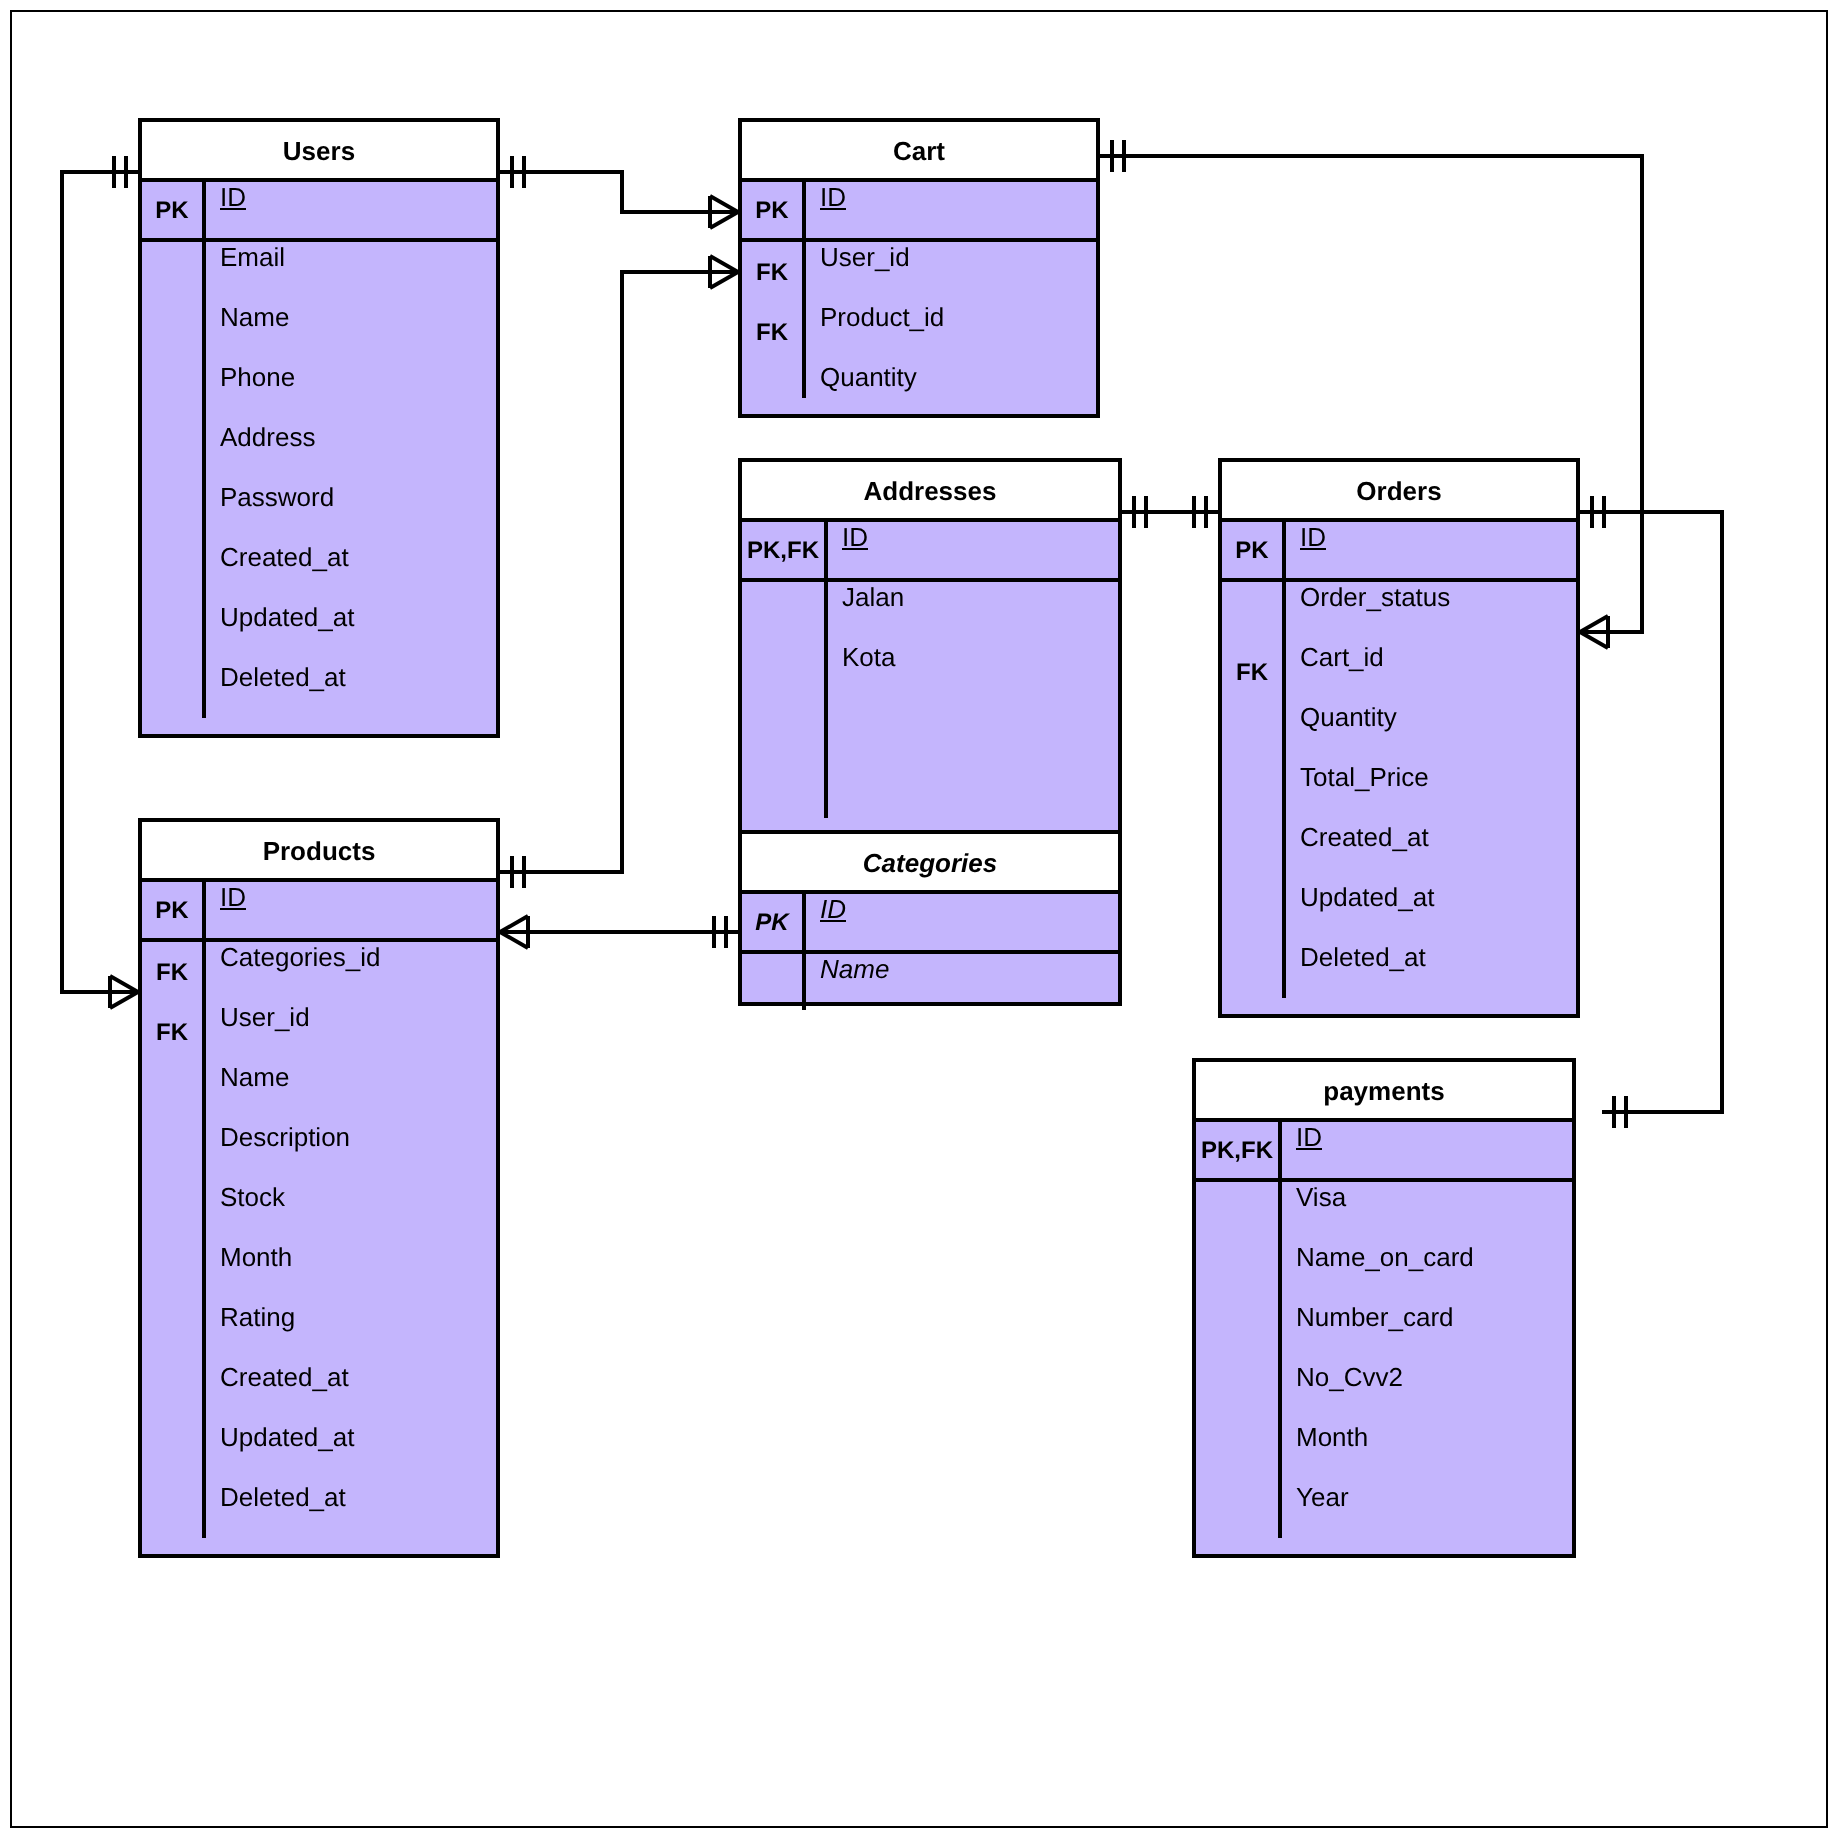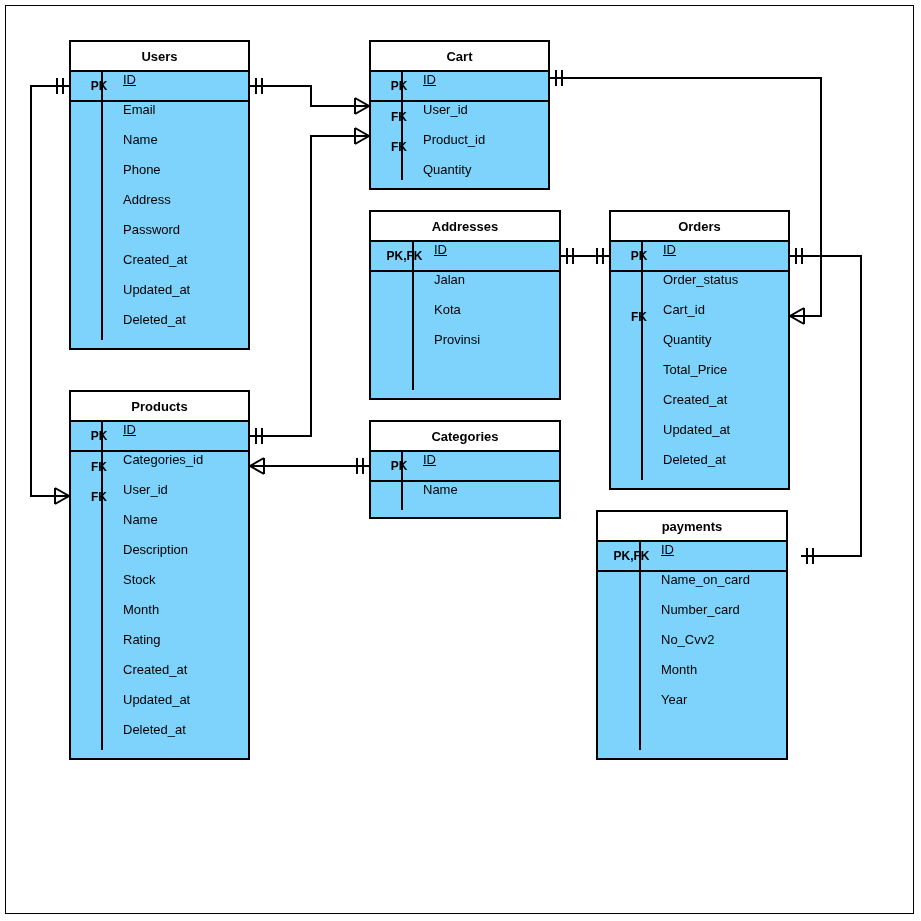--- a/index.html
+++ b/index.html
@@ -32,21 +32,22 @@
     position: absolute;
     left: 0;
     top: 0;
     width: 921px;
     height: 921px;
   }
   .entity {
     position: absolute;
     box-sizing: border-box;
     border: 2px solid #000000;
-    background: #7dd3fc;
+    background: #c4b5fd;
+    margin-top: 19px;
   }
   .ent-title {
     height: 30px;
     line-height: 30px;
     text-align: center;
     font-weight: bold;
     font-size: 13px;
     color: #000000;
     border-bottom: 2px solid #000000;
     box-sizing: border-box;
@@ -56,21 +57,20 @@
   .ent-body {
     position: relative;
     box-sizing: border-box;
   }
   .row {
     display: flex;
     align-items: center;
     height: 30px;
     box-sizing: border-box;
     position: relative;
-    padding-left: 13px;
   }
   .row.pk-row {
     border-bottom: 2px solid #000000;
   }
   .key-cell {
     flex: 0 0 auto;
     width: 30px;
     height: 100%;
     display: flex;
     align-items: center;
@@ -286,23 +286,20 @@
             </div>
           </div>
           <div class="row">
             <div class="key-cell" style="width: 41px;"></div>
             <div class="attr-cell">
               <span>Kota</span>
             </div>
           </div>
           <div class="row">
             <div class="key-cell" style="width: 41px;"></div>
-            <div class="attr-cell">
-              <span>Provinsi</span>
-            </div>
           </div>
           <div class="col-divider" style="left: 41px; height: 148px;"></div>
         </div>
       </div>
       <div class="entity" style="left: 609px; top: 210px; width: 181px; height: 280px;">
         <div class="ent-title">Orders</div>
         <div class="ent-body" style="height: 248px;">
           <div class="row pk-row">
             <div class="key-cell" style="width: 30px;">PK</div>
             <div class="attr-cell">
@@ -419,21 +416,21 @@
           </div>
           <div class="row">
             <div class="key-cell" style="width: 30px;"></div>
             <div class="attr-cell">
               <span>Deleted_at</span>
             </div>
           </div>
           <div class="col-divider" style="left: 30px; height: 328px;"></div>
         </div>
       </div>
-      <div class="entity" style="left: 369px; top: 420px; width: 192px; height: 99px;">
+      <div class="entity" style="left: 369px; top: 396px; width: 192px; height: 88px; font-style: italic;">
         <div class="ent-title">Categories</div>
         <div class="ent-body" style="height: 68px;">
           <div class="row pk-row">
             <div class="key-cell" style="width: 30px;">PK</div>
             <div class="attr-cell">
               <span>ID</span>
             </div>
           </div>
           <div class="row">
             <div class="key-cell" style="width: 30px;"></div>
@@ -449,20 +446,26 @@
         <div class="ent-body" style="height: 218px;">
           <div class="row pk-row">
             <div class="key-cell" style="width: 41px;">PK,FK</div>
             <div class="attr-cell">
               <span>ID</span>
             </div>
           </div>
           <div class="row">
             <div class="key-cell" style="width: 41px;"></div>
             <div class="attr-cell">
+              <span>Visa</span>
+            </div>
+          </div>
+          <div class="row">
+            <div class="key-cell" style="width: 41px;"></div>
+            <div class="attr-cell">
               <span>Name_on_card</span>
             </div>
           </div>
           <div class="row">
             <div class="key-cell" style="width: 41px;"></div>
             <div class="attr-cell">
               <span>Number_card</span>
             </div>
           </div>
           <div class="row">

